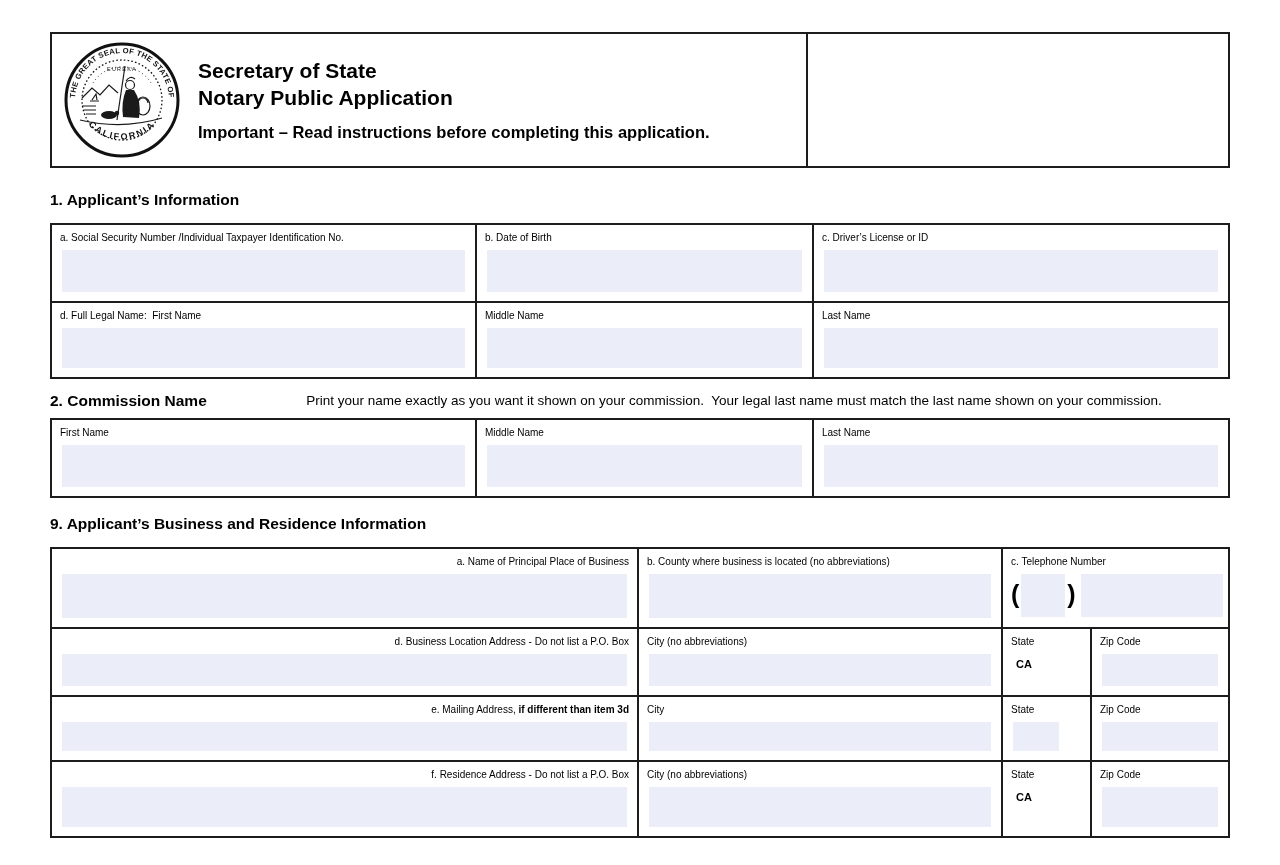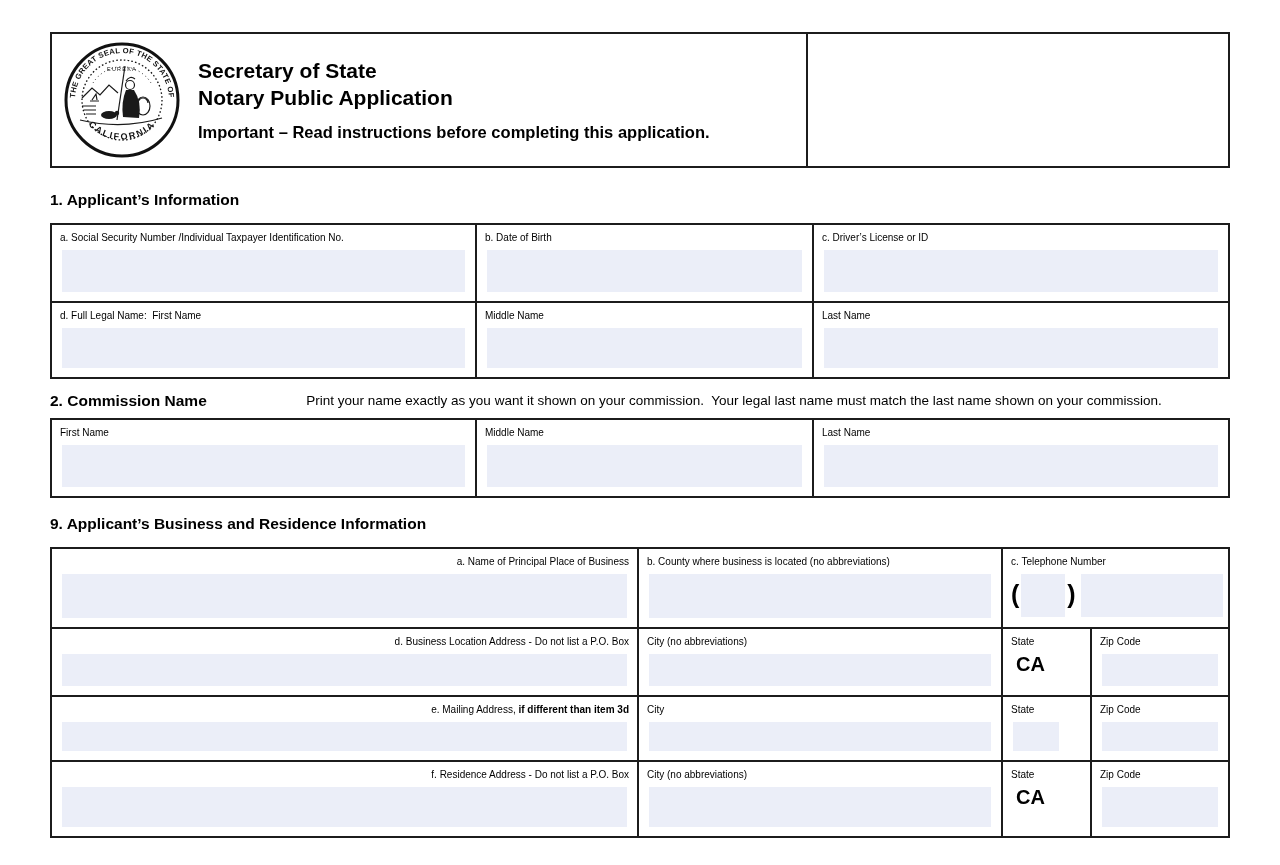--- a/index.html
+++ b/index.html
@@ -49,21 +49,21 @@
   
   .wa { flex:0 0 585px;text-align:right; } .wb { flex:0 0 364px; }
   .wc { flex:1; } .ws { flex:0 0 89px; } .wz { flex:1; }
 
   
   .phone-row { display:flex; align-items:center; flex:1; margin:2px 5px 10px 8px; }
   .paren { font-size:25px; font-weight:600; line-height:1; }
   .phone-area { width:44px; align-self:stretch; margin:2px 2px 0 2px; background:#ebeef8; }
   .phone-main { flex:1; align-self:stretch; margin:2px 0 0 5px; background:#ebeef8; }
 
-  .state-value { font-size:20px; font-weight:bold; padding:5px 0 0 13px; line-height:18px; }
+  .state-value { font-size:11px; font-weight:bold; padding:5px 0 0 13px; line-height:18px; }
   b.inline-bold { font-weight:bold; }
 </style>
 </head>
 <body>
 
 <div class="page">
 
   <div class="header-box">
     <div class="header-left">
       <svg class="seal-wrap" viewBox="0 0 120 120" aria-hidden="true">

